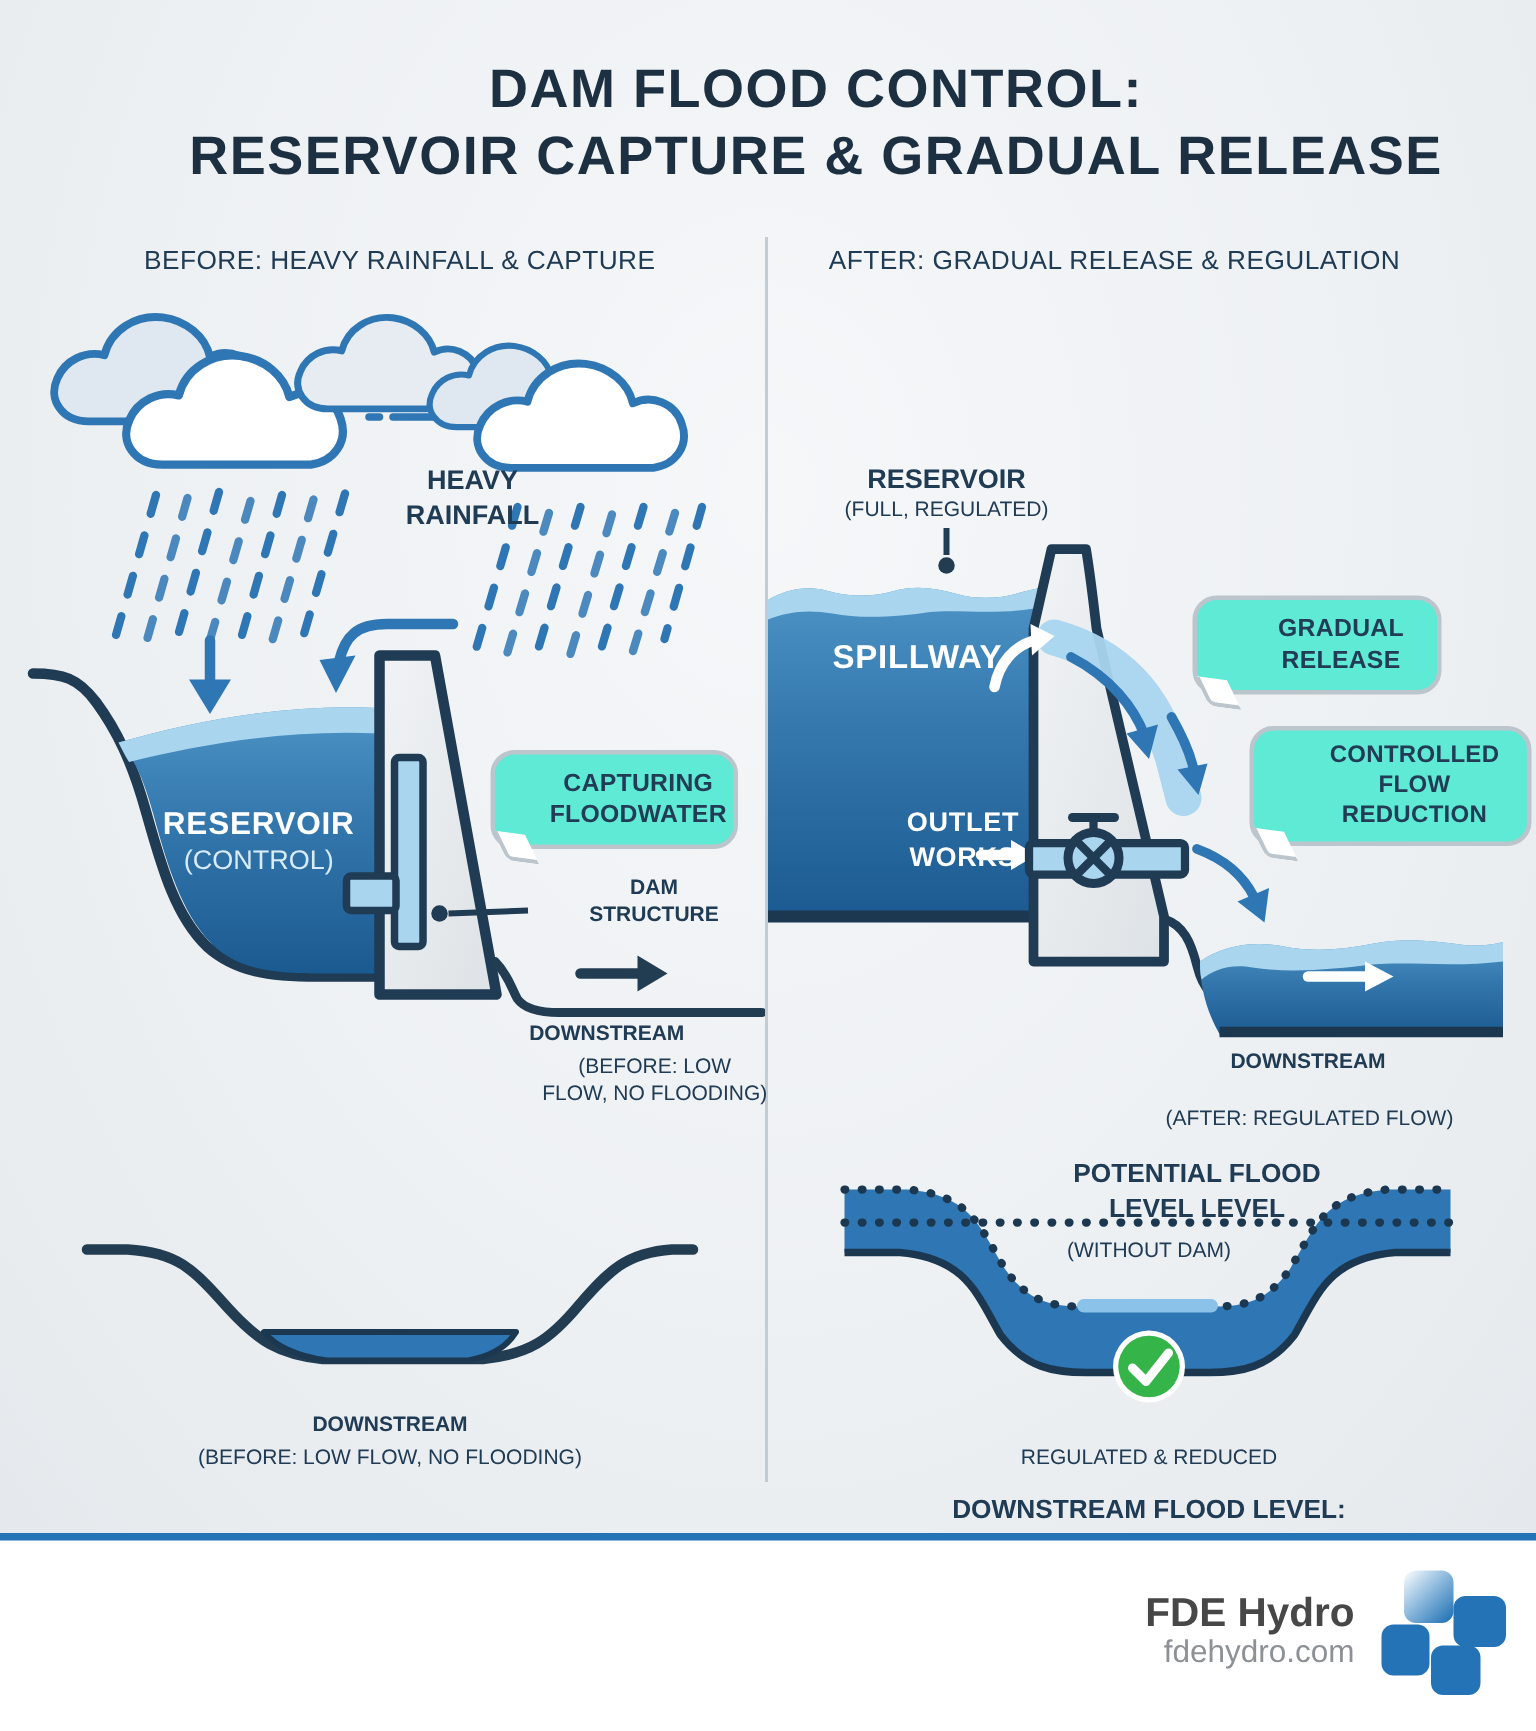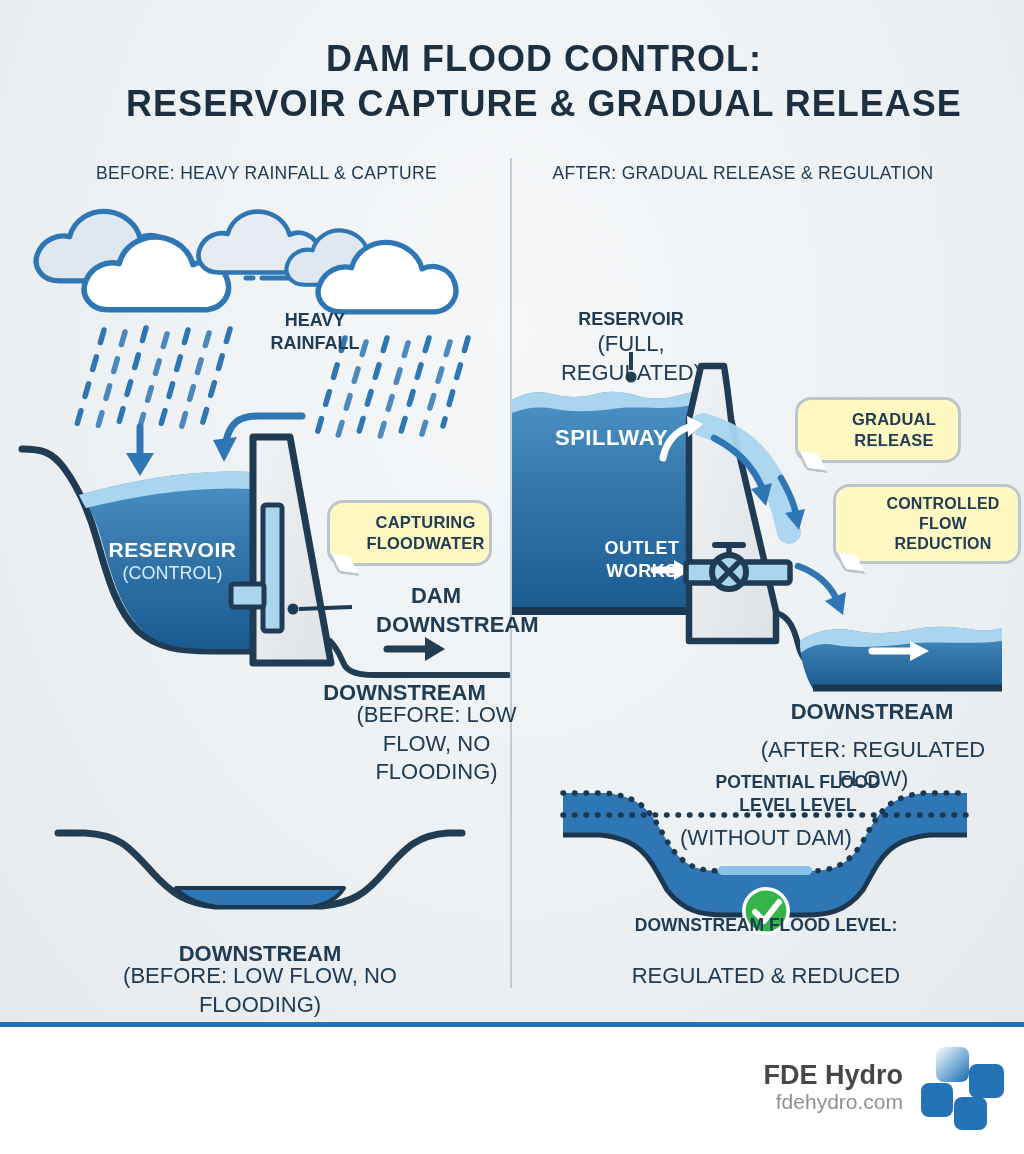--- a/index.html
+++ b/index.html
@@ -19,26 +19,26 @@
     left:0;top:36px;width:1024px;text-align:center;
     font-size:36px;font-weight:bold;color:#1c3042;letter-spacing:1px;line-height:1.25;
   }
   .panel-header{
     top:163px;font-size:17.5px;font-weight:normal;color:#203b54;letter-spacing:0.3px;text-align:center;
   }
   #divider{
     left:510px;top:158px;width:2px;height:830px;background:#c4ccd3;
   }
   svg{position:absolute;left:0;top:0;}
-  .lbl{font-size:22px;line-height:1.3;color:#203b54;}
+  .lbl{font-size:14px;line-height:1.3;color:#203b54;}
   .lbl-b{font-weight:bold;}
   .wlbl{color:#ffffff;font-weight:bold;font-size:19px;letter-spacing:0.5px;}
   .wsub{color:#d8ebf8;font-weight:normal;font-size:18px;}
   .bubble{
-    position:absolute;background:#fef9c3;border:3px solid #bcc5cc;border-radius:16px;
+    position:absolute;background:#5eead4;border:3px solid #bcc5cc;border-radius:16px;
     display:flex;align-items:center;justify-content:center;text-align:center;
     font-weight:bold;color:#223c55;font-size:16.5px;line-height:1.25;letter-spacing:0.2px;
   }
   .bubble::after{
     content:"";position:absolute;width:17px;height:17px;background:#fff;
     border-left:3px solid #bcc5cc;border-bottom:3px solid #bcc5cc;
     left:4px;bottom:-12px;transform:skewX(32deg) rotate(8deg);
     border-bottom-left-radius:5px;
   }
   #footer-line{left:0;top:1022px;width:1024px;height:5px;background:#2373b6;}
@@ -219,21 +219,21 @@
   <div class="abs panel-header" style="left:496px;width:494px;">AFTER: GRADUAL RELEASE &amp; REGULATION</div>
   <div id="divider" class="abs"></div>
 
   <div class="abs pre ctr lbl lbl-b" style="left:213px;top:309px;width:140px;font-size:18px;">HEAVY
 RAINFALL</div>
   <div class="abs ctr wlbl" style="left:95px;top:538px;width:155px;font-size:21px;">RESERVOIR</div>
   <div class="abs ctr wsub" style="left:95px;top:563px;width:155px;">(CONTROL)</div>
   <div class="bubble pre" style="left:327px;top:466px;width:127px;height:60px;margin-top:34px;">CAPTURING
 FLOODWATER</div>
   <div class="abs pre ctr lbl lbl-b" style="left:344px;top:582px;width:120px;">DAM
-DOWNSTREAM</div>
+STRUCTURE</div>
   <div class="abs ctr lbl lbl-b" style="left:297px;top:679px;width:215px;">DOWNSTREAM</div>
   <div class="abs pre ctr lbl" style="left:297px;top:701px;width:215px;">(BEFORE: LOW
 FLOW, NO FLOODING)</div>
   <div class="abs ctr lbl lbl-b" style="left:150px;top:940px;width:220px;">DOWNSTREAM</div>
   <div class="abs ctr lbl" style="left:90px;top:962px;width:340px;">(BEFORE: LOW FLOW, NO FLOODING)</div>
 
   <div class="abs ctr lbl lbl-b" style="left:546px;top:308px;width:170px;font-size:18px;">RESERVOIR</div>
   <div class="abs ctr lbl" style="left:531px;top:330px;width:200px;">(FULL, REGULATED)</div>
   <div class="abs ctr wlbl" style="left:555px;top:425px;width:105px;font-size:22px;">SPILLWAY</div>
   <div class="bubble pre" style="left:795px;top:397px;width:128px;height:60px;">GRADUAL
@@ -241,21 +241,21 @@
   <div class="abs pre ctr wlbl" style="left:560px;top:537px;width:100px;font-size:18px;line-height:1.25;">OUTLET
 WORKS</div>
   <div class="bubble pre" style="left:833px;top:484px;width:150px;height:74px;font-size:16px;">CONTROLLED
 FLOW
 REDUCTION</div>
   <div class="abs ctr lbl lbl-b" style="left:772px;top:698px;width:200px;">DOWNSTREAM</div>
   <div class="abs ctr lbl" style="left:747px;top:720px;width:252px;margin-top:16px;">(AFTER: REGULATED FLOW)</div>
   <div class="abs pre ctr lbl lbl-b" style="left:666px;top:771px;width:200px;font-size:17.5px;">POTENTIAL FLOOD
 LEVEL LEVEL</div>
   <div class="abs ctr lbl" style="left:666px;top:824px;width:200px;">(WITHOUT DAM)</div>
-  <div class="abs ctr lbl lbl-b" style="left:616px;top:914px;width:300px;font-size:17.5px;text-align:center;">DOWNSTREAM FLOOD LEVEL:</div>
+  <div class="abs ctr lbl lbl-b" style="left:616px;top:995px;width:300px;font-size:17.5px;text-align:center;">DOWNSTREAM FLOOD LEVEL:</div>
   <div class="abs ctr lbl" style="left:616px;top:962px;width:300px;">REGULATED &amp; REDUCED</div>
 
   <div id="footer-line" class="abs"></div>
   <div id="brand" class="abs">FDE Hydro</div>
   <div id="website" class="abs">fdehydro.com</div>
   <div>
     <div class="logo-sq" id="logo-sq-top"></div>
     <div class="logo-sq" id="logo-sq-right"></div>
     <div class="logo-sq" id="logo-sq-left"></div>
     <div class="logo-sq" id="logo-sq-bottom"></div>

